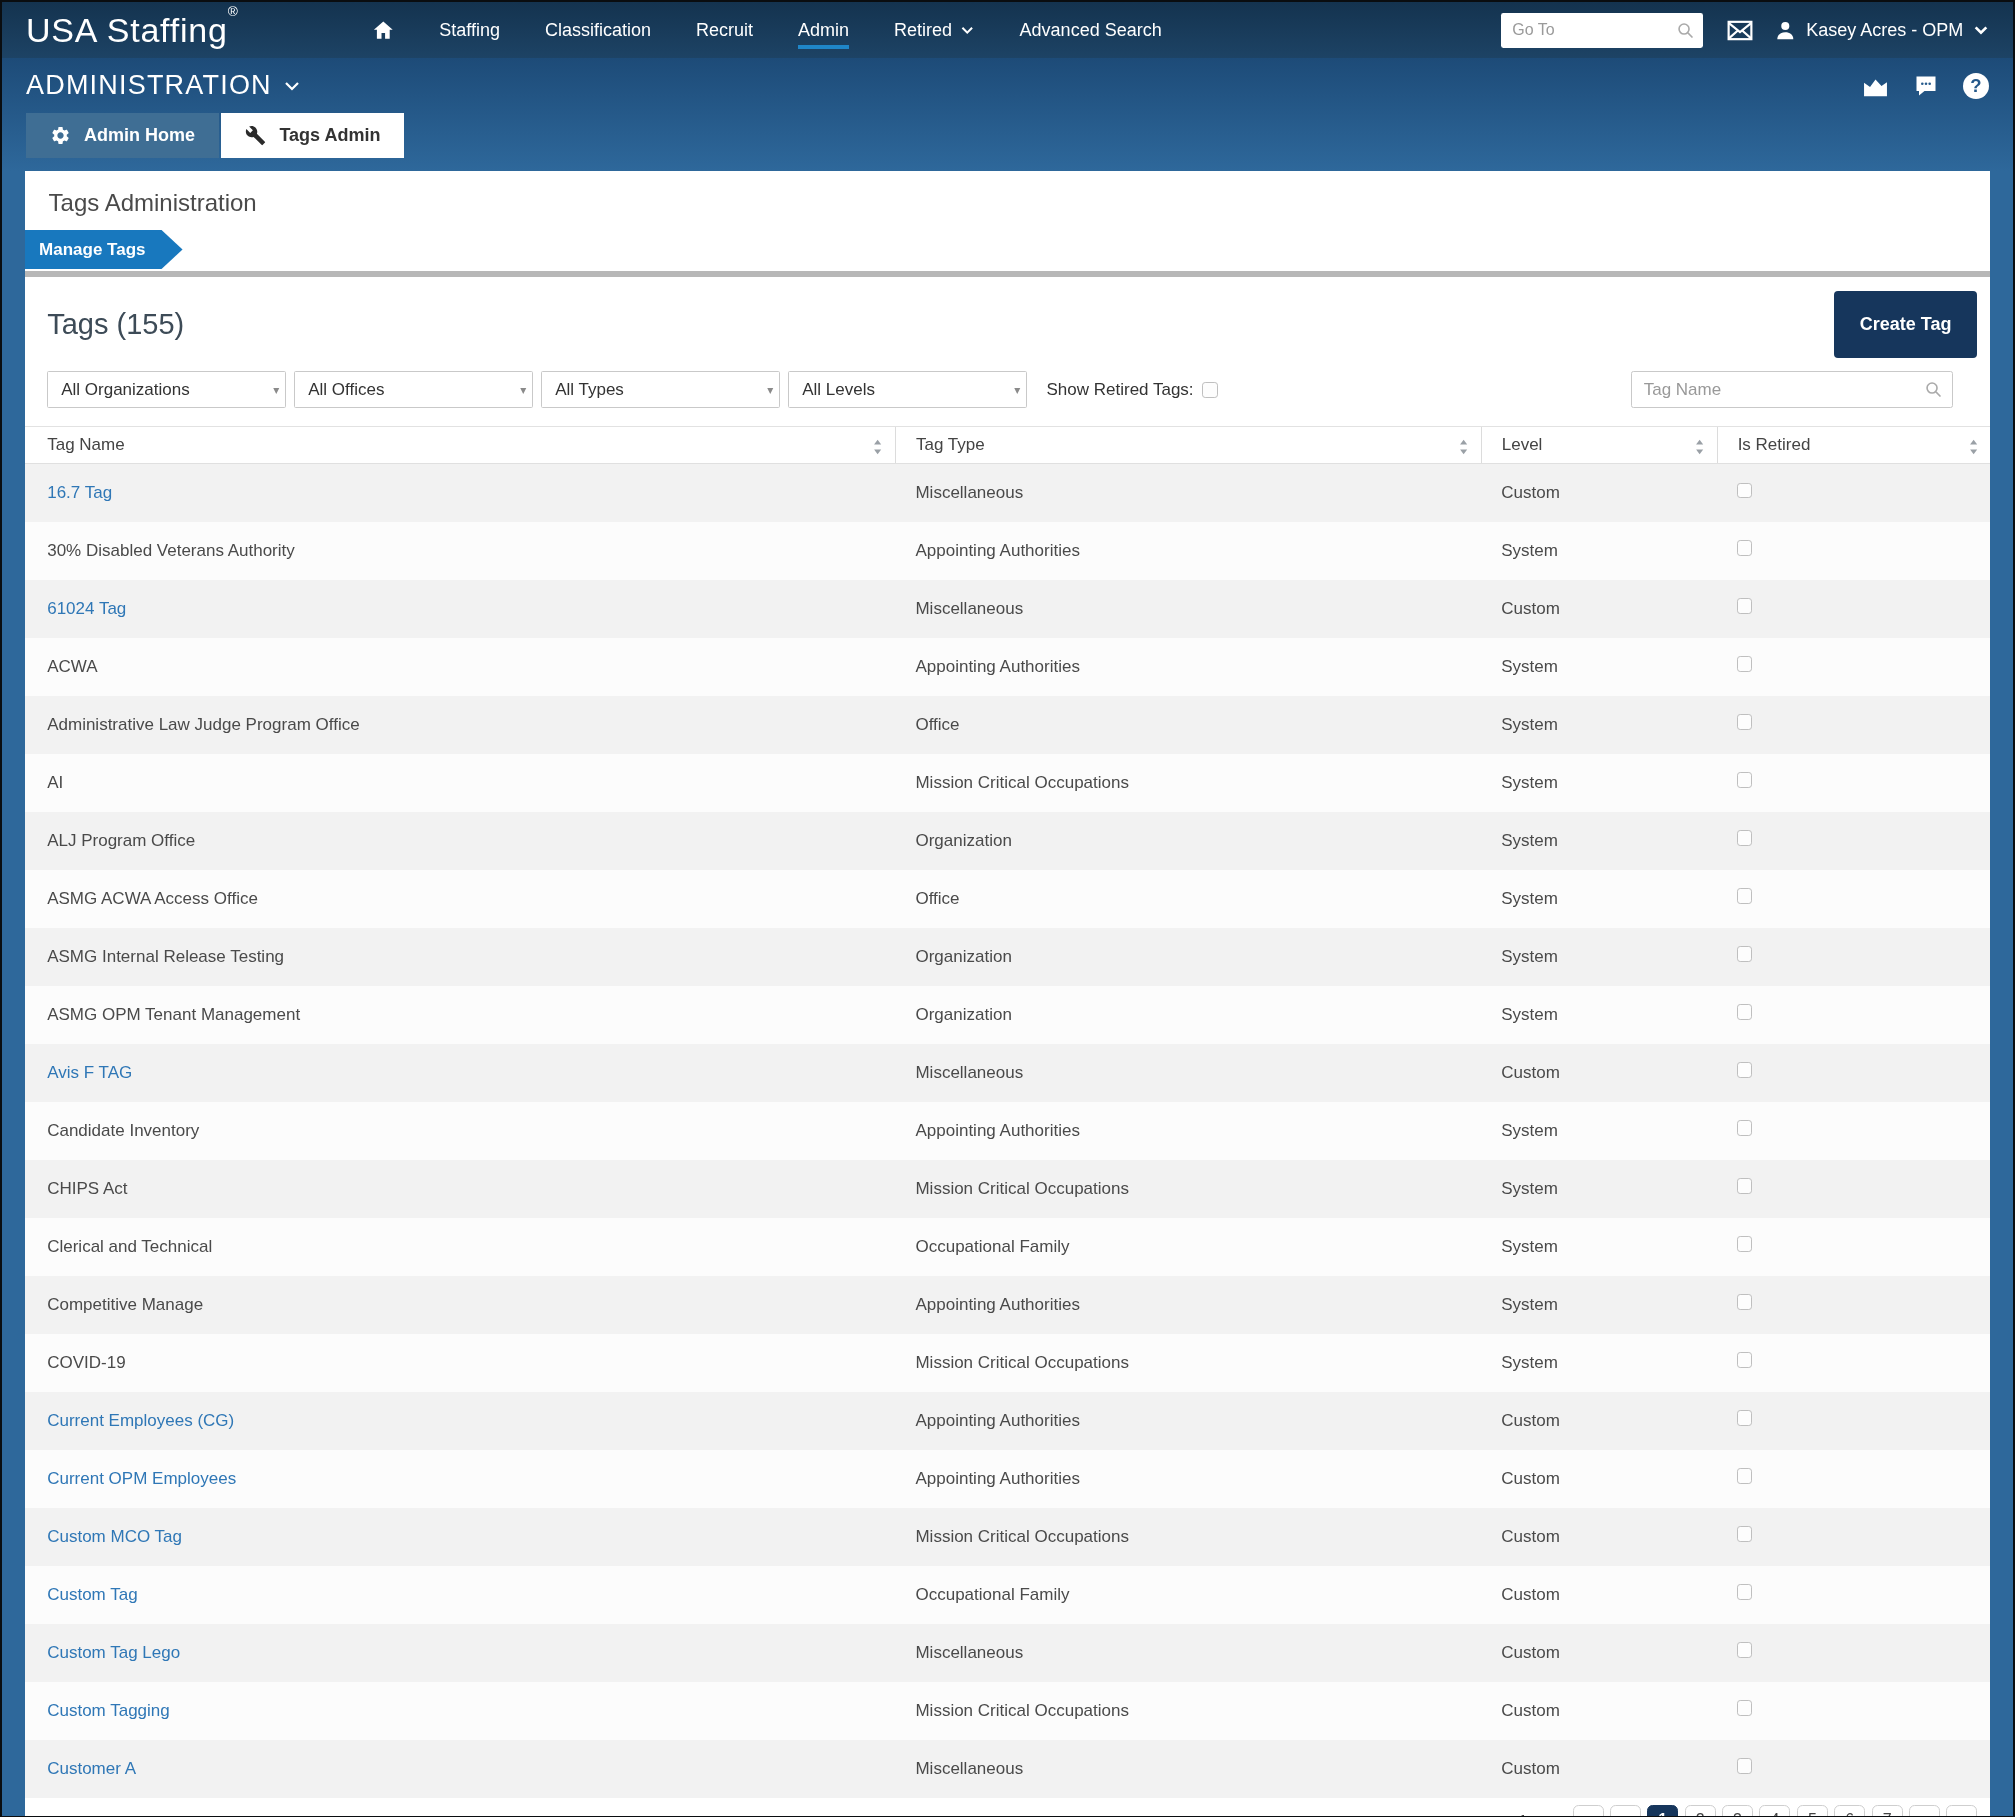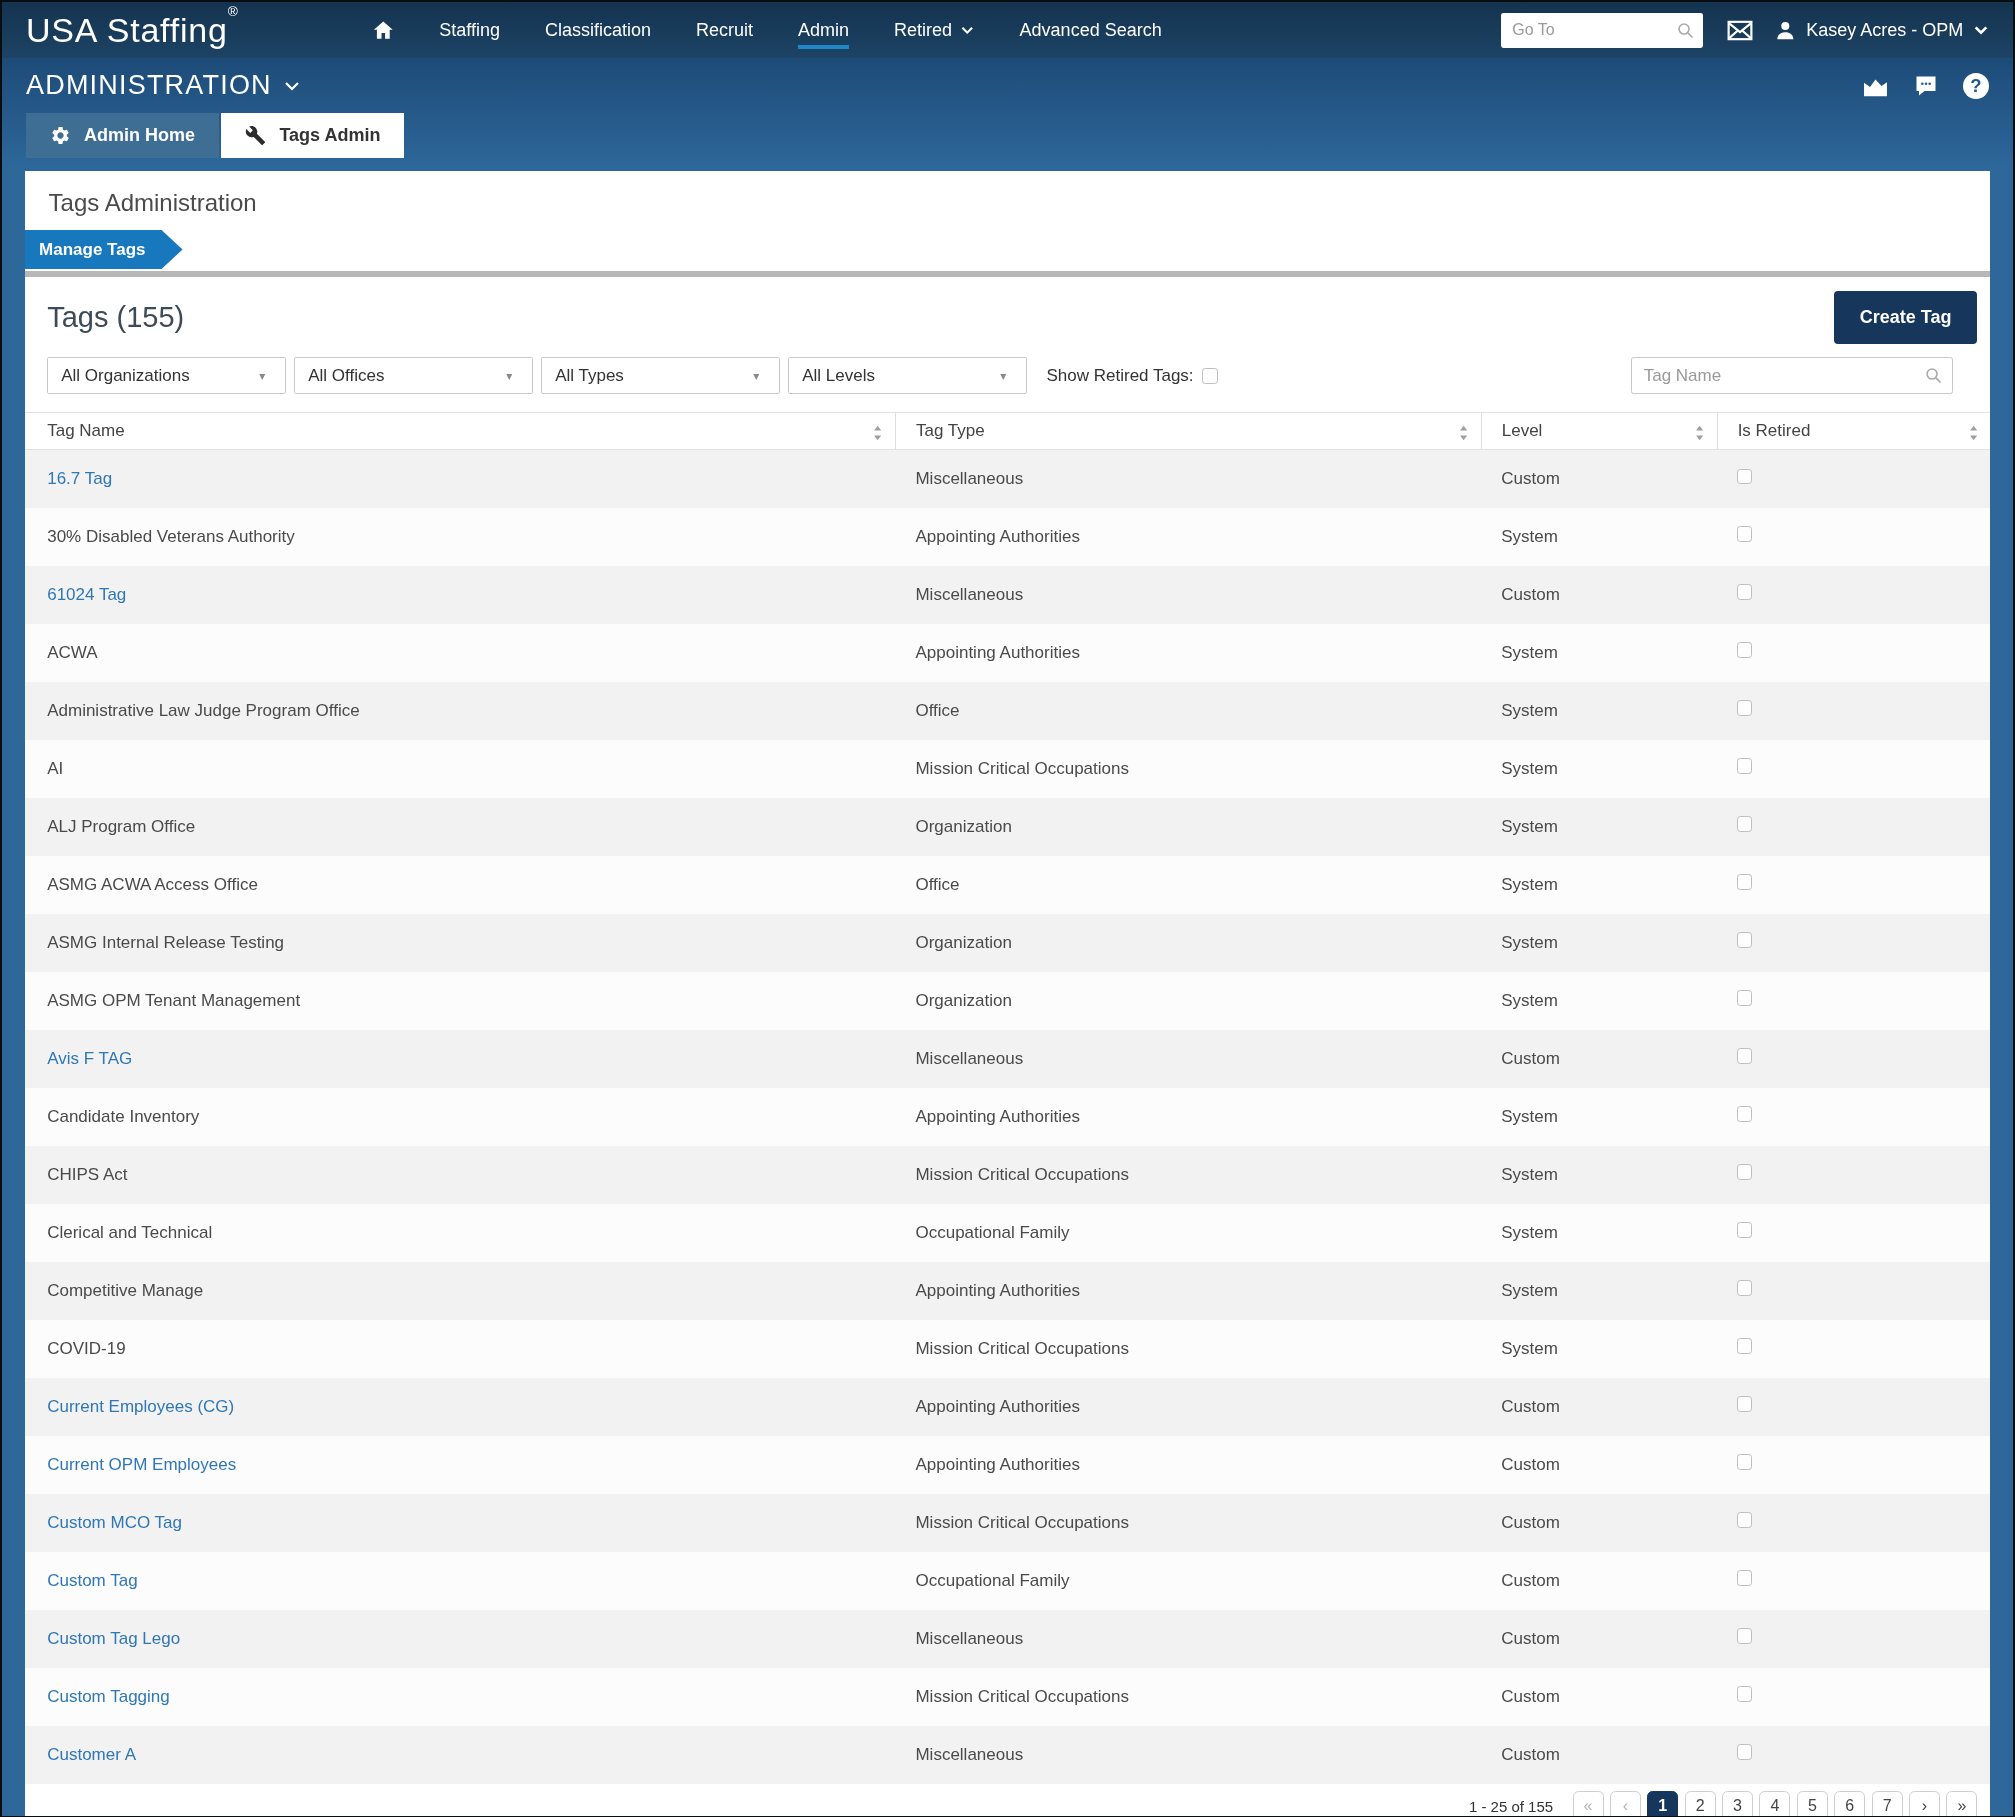--- a/index.html
+++ b/index.html
@@ -34,24 +34,24 @@
 
   
   .content{background:#fff;margin:0 22.6px;flex:none;display:flex;flex-direction:column;}
   .page-title{font-size:24px;font-weight:300;color:#4a4a4a;padding:18px 24px 13px 24px;}
   .breadcrumb-row{height:39px;}
   .crumb{display:inline-flex;align-items:center;height:39px;background:#1878be;color:#fff;font-weight:700;font-size:17px;padding:0 37px 0 14.5px;clip-path:polygon(0 0,calc(100% - 21px) 0,100% 50%,calc(100% - 21px) 100%,0 100%);cursor:pointer;}
 
   .panel{border-top:6.4px solid #b7b7b7;margin-top:1.6px;}
   .panel-head{display:flex;align-items:center;justify-content:space-between;padding:14.5px 13px 0 22.6px;}
   .panel-title{font-size:29px;font-weight:400;color:#3d4b57;}
-  .create-btn{background:#16365c;color:#fff;font-size:18px;font-weight:700;padding:16px 26px;border:none;border-radius:4px;cursor:pointer;font-family:inherit;}
+  .create-btn{background:#16365c;color:#fff;font-size:18px;font-weight:700;padding:23px 26px;border:none;border-radius:4px;cursor:pointer;font-family:inherit;}
 
   .filters{display:flex;align-items:center;padding:13px 13px 18px 22.6px;}
-  .select{width:239px;height:37px;border:0.8px solid #c9c9c9;border-radius:1.6px;background:#fff;display:flex;align-items:center;justify-content:space-between;padding:0 20px 0 13px;font-size:17px;color:#333;margin-right:8px;cursor:pointer;}
+  .select{width:239px;height:37px;border:0.8px solid #c9c9c9;border-radius:1.6px;background:#fff;display:flex;align-items:center;justify-content:space-between;padding:0 6px 0 13px;font-size:17px;color:#333;margin-right:8px;cursor:pointer;}
   .caret{color:#8a8a8a;font-size:12px;}
   .retired{margin-left:11.3px;font-size:17px;color:#333;display:flex;align-items:center;gap:8px;}
   input[type=checkbox]{appearance:none;-webkit-appearance:none;width:16px;height:16px;border:0.8px solid #bfbfbf;border-radius:3.2px;background:#fdfdfd;margin:0;cursor:pointer;}
   .tagname-wrap{margin-left:auto;position:relative;margin-right:24px;}
   .tagname-wrap input[type=text]{width:322px;height:37px;border:0.8px solid #c9c9c9;border-radius:2.4px;padding:0 37px 0 11.3px;font-size:17px;color:#333;outline:none;font-family:inherit;}
   .tagname-wrap input::placeholder{color:#999;}
   .tagname-search{position:absolute;right:9.7px;top:9px;}
 
   table{width:100%;border-collapse:collapse;font-size:17px;table-layout:fixed;}
   thead th{height:37px;text-align:left;font-weight:400;color:#444;border-top:0.8px solid #e2e2e2;border-bottom:0.8px solid #e0e0e0;padding-left:20px;position:relative;}

